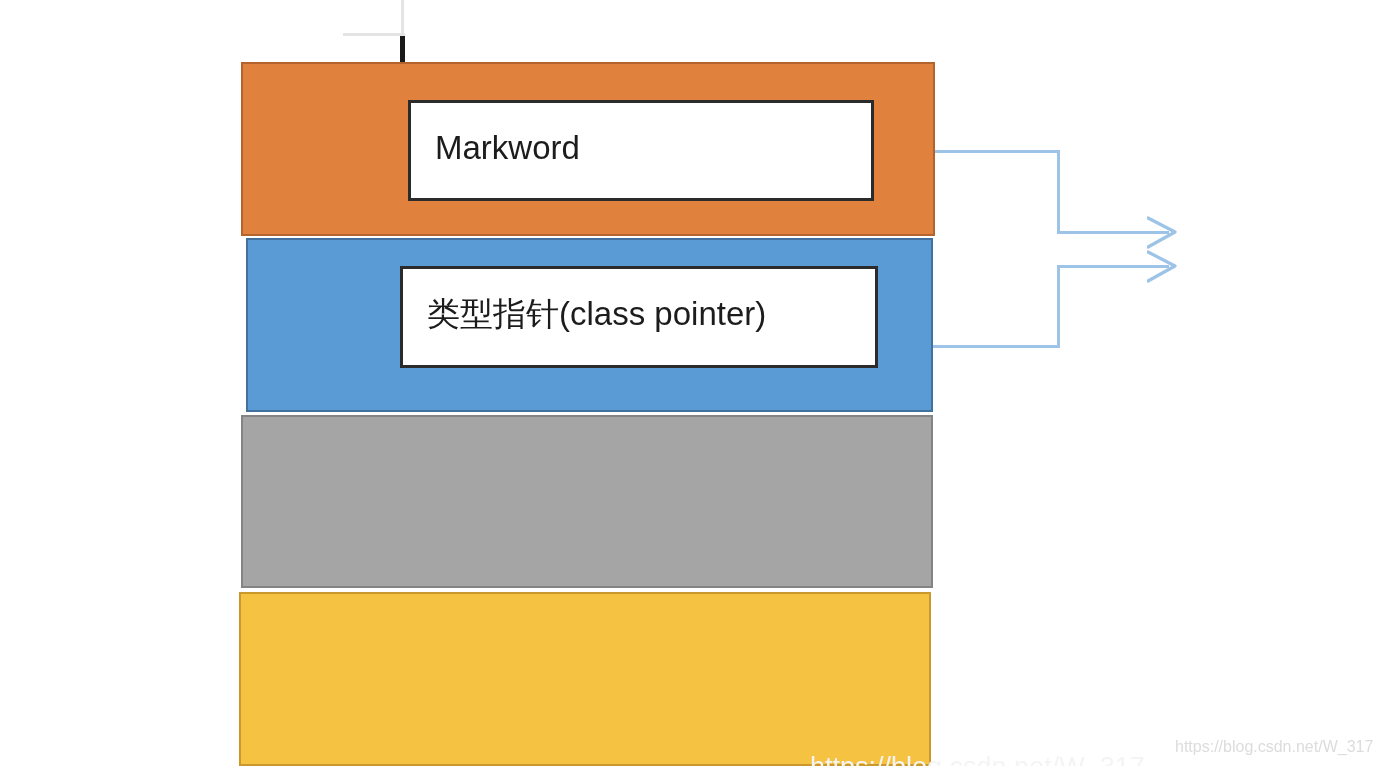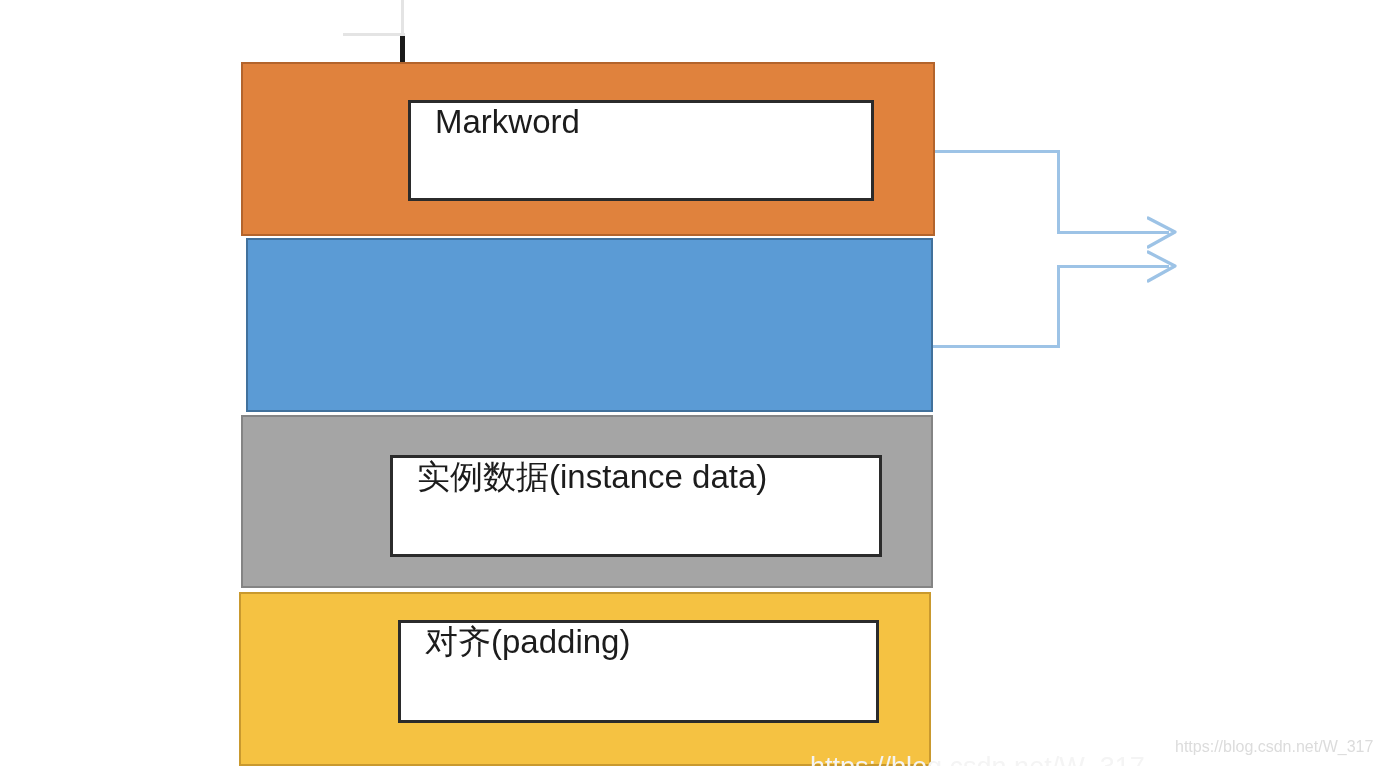--- a/index.html
+++ b/index.html
@@ -94,21 +94,21 @@
   .inner-box {
     position: absolute;
     box-sizing: border-box;
     background: #ffffff;
     border: 3px solid #2b2b2b;
     display: flex;
     align-items: flex-start;
   }
   .inner-box .inner-text {
     padding-left: 24px;
-    padding-top: 0;
+    padding-top: 26px;
     font-size: 33px;
     line-height: 1.15;
     color: #1c1c1c;
     white-space: nowrap;
   }
   .box-markword {
     left: 408px;
     top: 100px;
     width: 466px;
     height: 101px;
@@ -194,30 +194,27 @@
   <div class="guide-h"></div>
   <div class="text-caret"></div>
   <div class="text-caret-tail"></div>
 
   <div class="band band-markword"></div>
   <div class="inner-box box-markword">
     <span class="inner-text">Markword</span>
   </div>
 
   <div class="band band-classpointer"></div>
+  <div class="inner-box box-classpointer">
+    <span class="inner-text">类型指针(class pointer)</span>
+  </div>
 
   <div class="band band-instancedata"></div>
-  <div class="inner-box box-instancedata">
-    <span class="inner-text">实例数据(instance data)</span>
-  </div>
 
   <div class="band band-padding"></div>
-  <div class="inner-box box-padding">
-    <span class="inner-text">对齐(padding)</span>
-  </div>
 
   <div class="conn conn-u-h1"></div>
   <div class="conn conn-u-v"></div>
   <div class="conn conn-u-h2"></div>
   <svg class="arrowhead arrow-upper" viewBox="0 0 30 34">
     <path d="M1 2 L28 16 L1 31" fill="none" stroke="#9DC3E6" stroke-width="3.2" stroke-linecap="round" stroke-linejoin="round"></path>
   </svg>
 
   <div class="conn conn-l-h1"></div>
   <div class="conn conn-l-v"></div>

